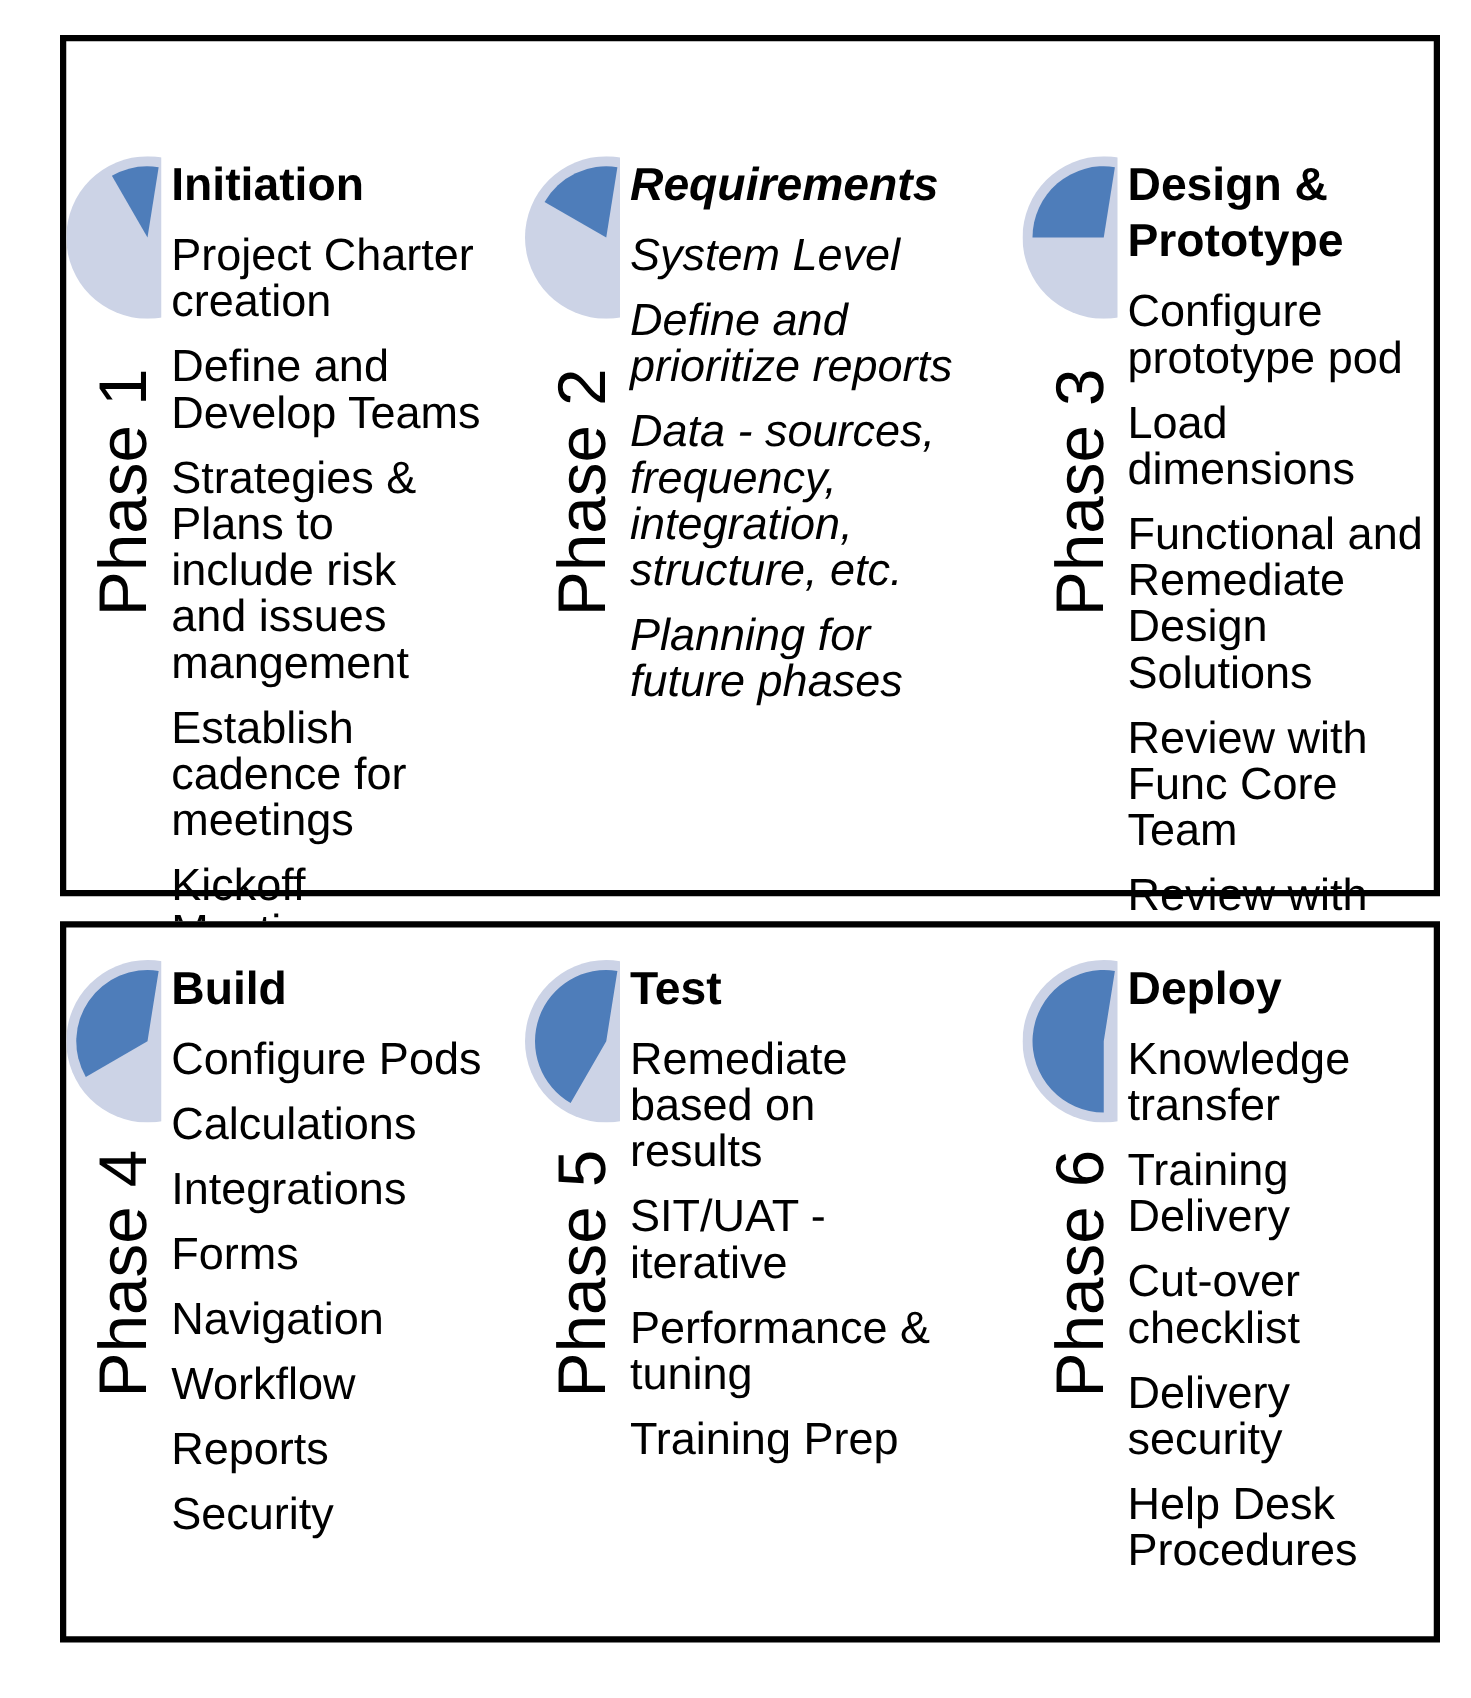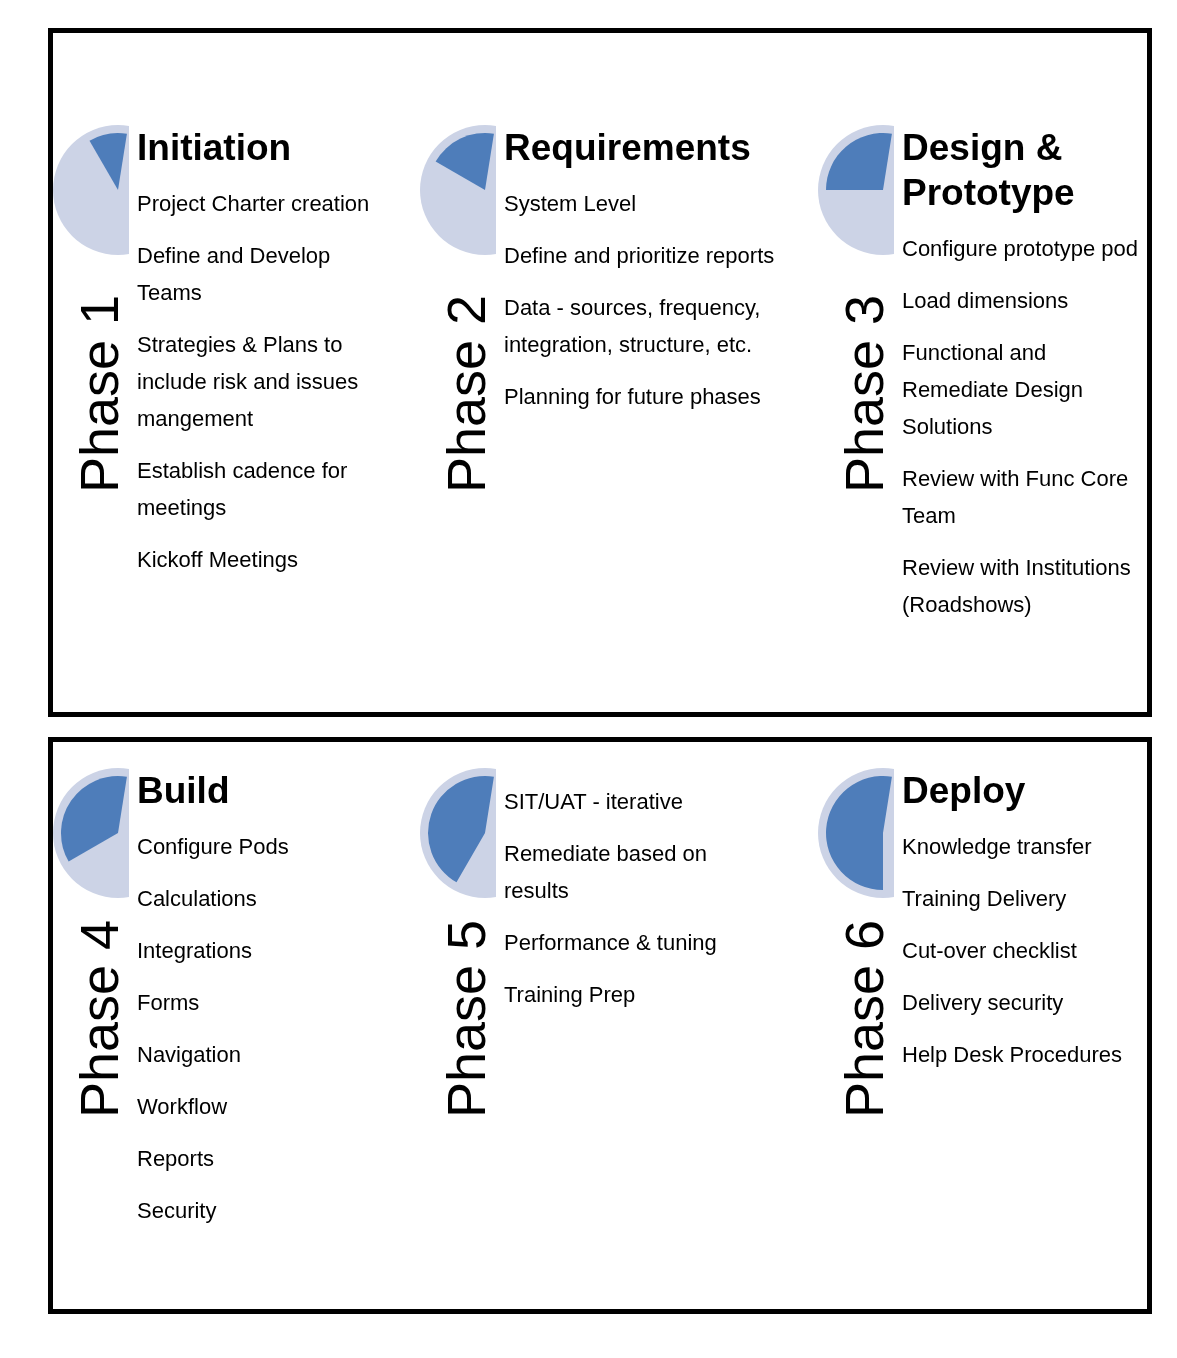--- a/index.html
+++ b/index.html
@@ -29,24 +29,24 @@
     transform:rotate(-90deg);transform-origin:0 0;
   }
   .box-top .vlabel{top:368px;}
   .box-bottom .vlabel{top:350px;}
 
   .content{margin-left:84px;}
   .title{
     font-weight:bold;font-size:37px;line-height:45px;margin:0 0 6px 0;
   }
   .item{
-    font-size:22px;line-height:37px;margin-top:15px;
+    font-size:36px;line-height:37px;margin-top:15px;
   }
   .w1 .content{width:248px;}
-  .w2 .content{width:290px;}
+  .w2 .content{width:290px;font-style:italic;}
   .w3 .content{width:245px;}
   .w4 .content{width:260px;}
   .w5 .content{width:250px;}
   .w6 .content{width:238px;}
 </style>
 </head>
 <body>
 
 <div class="page">
 
@@ -130,23 +130,24 @@
       </div>
     </div>
 
     <div class="col col-b w5">
       <svg class="pie" width="76" height="130" viewBox="0 0 76 130">
           <circle cx="65" cy="65" r="65" fill="#ccd3e6"></circle>
           <path d="M 65 65 L 36.50 114.36 A 57 57 0 0 1 73.92 8.70 Z" fill="#4e7dba"></path>
         </svg>
       <div class="vlabel">Phase 5</div>
       <div class="content">
+        <div class="title">Test</div>
         <div class="items">
+            <div class="item">Remediate based on results</div>
             <div class="item">SIT/UAT - iterative</div>
-            <div class="item">Remediate based on results</div>
             <div class="item">Performance &amp; tuning</div>
             <div class="item">Training Prep</div>
           </div>
       </div>
     </div>
 
     <div class="col col-c w6">
       <svg class="pie" width="76" height="130" viewBox="0 0 76 130">
           <circle cx="65" cy="65" r="65" fill="#ccd3e6"></circle>
           <path d="M 65 65 L 65.00 122.00 A 57 57 0 1 1 73.92 8.70 Z" fill="#4e7dba"></path>

